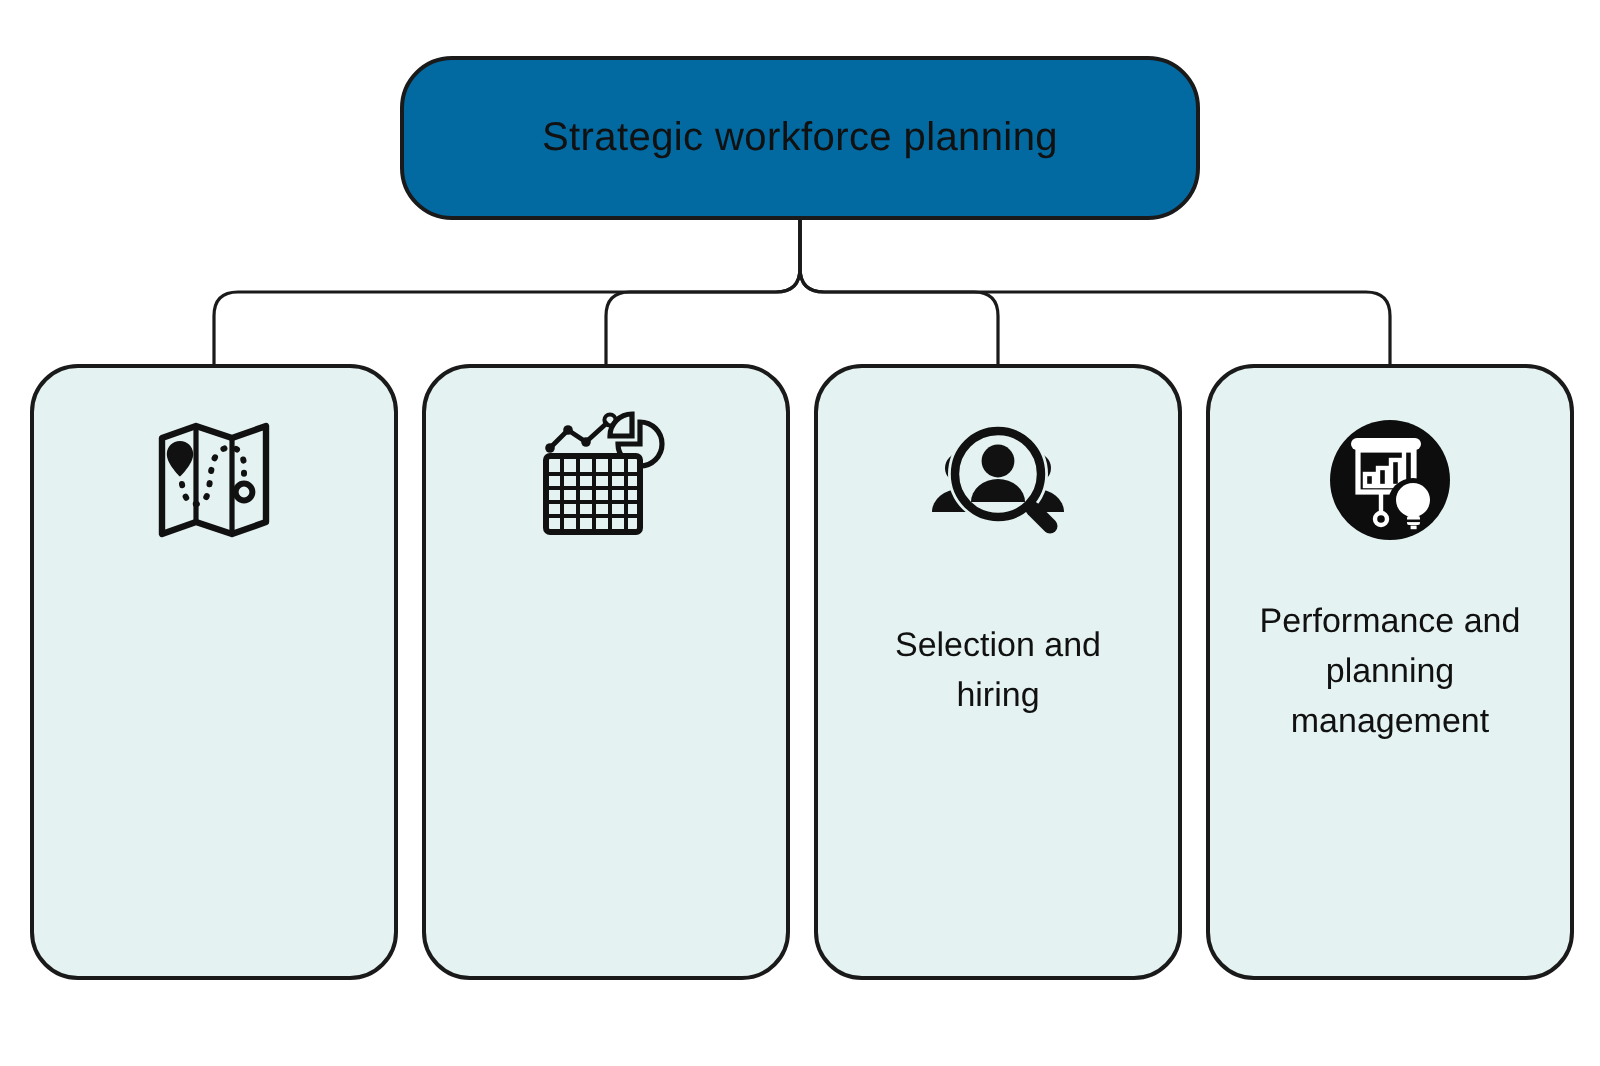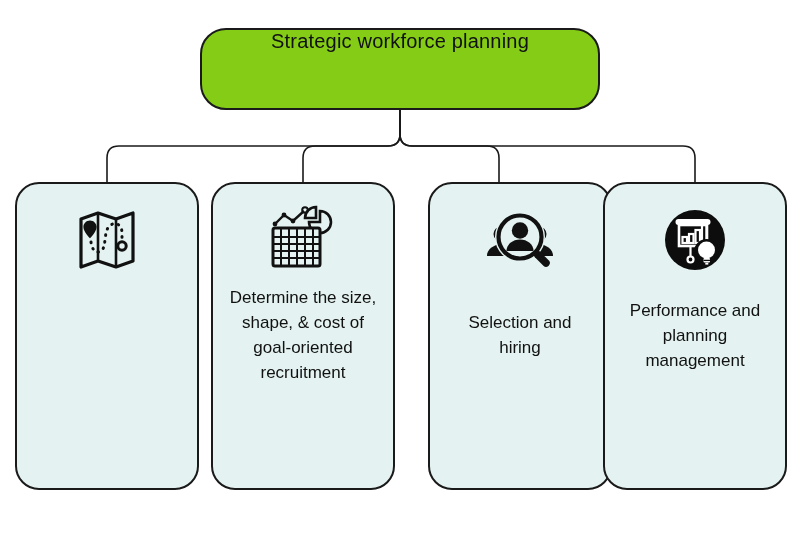--- a/index.html
+++ b/index.html
@@ -1,26 +1,26 @@
 <!DOCTYPE html>
 <html><head>
 <meta charset="utf-8">
 <style>
   html,body{margin:0;padding:0;background:#fff;}
   .canvas{position:relative;width:800px;height:533px;background:#ffffff;
           font-family:"Liberation Sans",sans-serif;color:#111;overflow:hidden;}
   .root-node{position:absolute;left:200px;top:28px;width:400px;height:82px;
-             box-sizing:border-box;background:#84cc16;border:2px solid #1a1a1a;
-             border-radius:26px;display:flex;justify-content:center;}
+             box-sizing:border-box;background:#0369a1;border:2px solid #1a1a1a;
+             border-radius:26px;display:flex;align-items:center;justify-content:center;}
   .root-node .title{font-size:20px;letter-spacing:.2px;}
   .connectors{position:absolute;left:0;top:0;width:800px;height:533px;pointer-events:none;}
   .card{position:absolute;top:182px;width:184px;height:308px;box-sizing:border-box;
         background:#e4f3f1;border:2px solid #1a1a1a;border-radius:24px;
         display:flex;flex-direction:column;align-items:center;}
-  .card.c0{left:15px}.card.c1{left:211px}.card.c2{left:428px}.card.c3{left:603px}
+  .card.c0{left:15px}.card.c1{left:211px}.card.c2{left:407px}.card.c3{left:603px}
   .card-icon{margin-top:20px;width:72px;height:72px;flex:none;}
   .card-icon svg{width:72px;height:72px;display:block;}
   .card-text{height:118px;display:flex;align-items:center;justify-content:center;
              text-align:center;font-size:17px;line-height:25px;white-space:pre-line;
              padding:0 6px;}
 </style>
 </head>
 <body>
 
 <div class="canvas">
@@ -61,24 +61,20 @@
         <circle cx="17" cy="11" r="2.4" fill="#111"></circle>
         <circle cx="26" cy="17" r="2.4" fill="#111"></circle>
         <circle cx="38" cy="6" r="2.8" fill="none" stroke="#111" stroke-width="2"></circle>
         <rect x="6" y="24" width="47" height="38" rx="2" fill="#e4f3f1" stroke="#111" stroke-width="3"></rect>
         <g stroke="#111" stroke-width="2">
           <path d="M14 24 L14 62 M22 24 L22 62 M30 24 L30 62 M38 24 L38 62 M46 24 L46 62"></path>
           <path d="M6 33 L53 33 M6 40 L53 40 M6 47 L53 47 M6 54 L53 54"></path>
         </g>
       </svg>
     </div>
-    <div class="card-text">Determine the size,
-shape, &amp; cost of
-goal-oriented
-recruitment</div>
   </div>
 
   <div class="card c2">
     <div class="card-icon">
       <svg viewBox="0 0 72 72">
         <circle cx="17" cy="30" r="7.5" fill="#111"></circle>
         <path d="M3 52 a14 11.5 0 0 1 28 0 Z" fill="#111"></path>
         <circle cx="55" cy="30" r="7.5" fill="#111"></circle>
         <path d="M41 52 a14 11.5 0 0 1 28 0 Z" fill="#111"></path>
         <circle cx="36" cy="33" r="21.5" fill="#e4f3f1" stroke="#e4f3f1" stroke-width="7"></circle>

